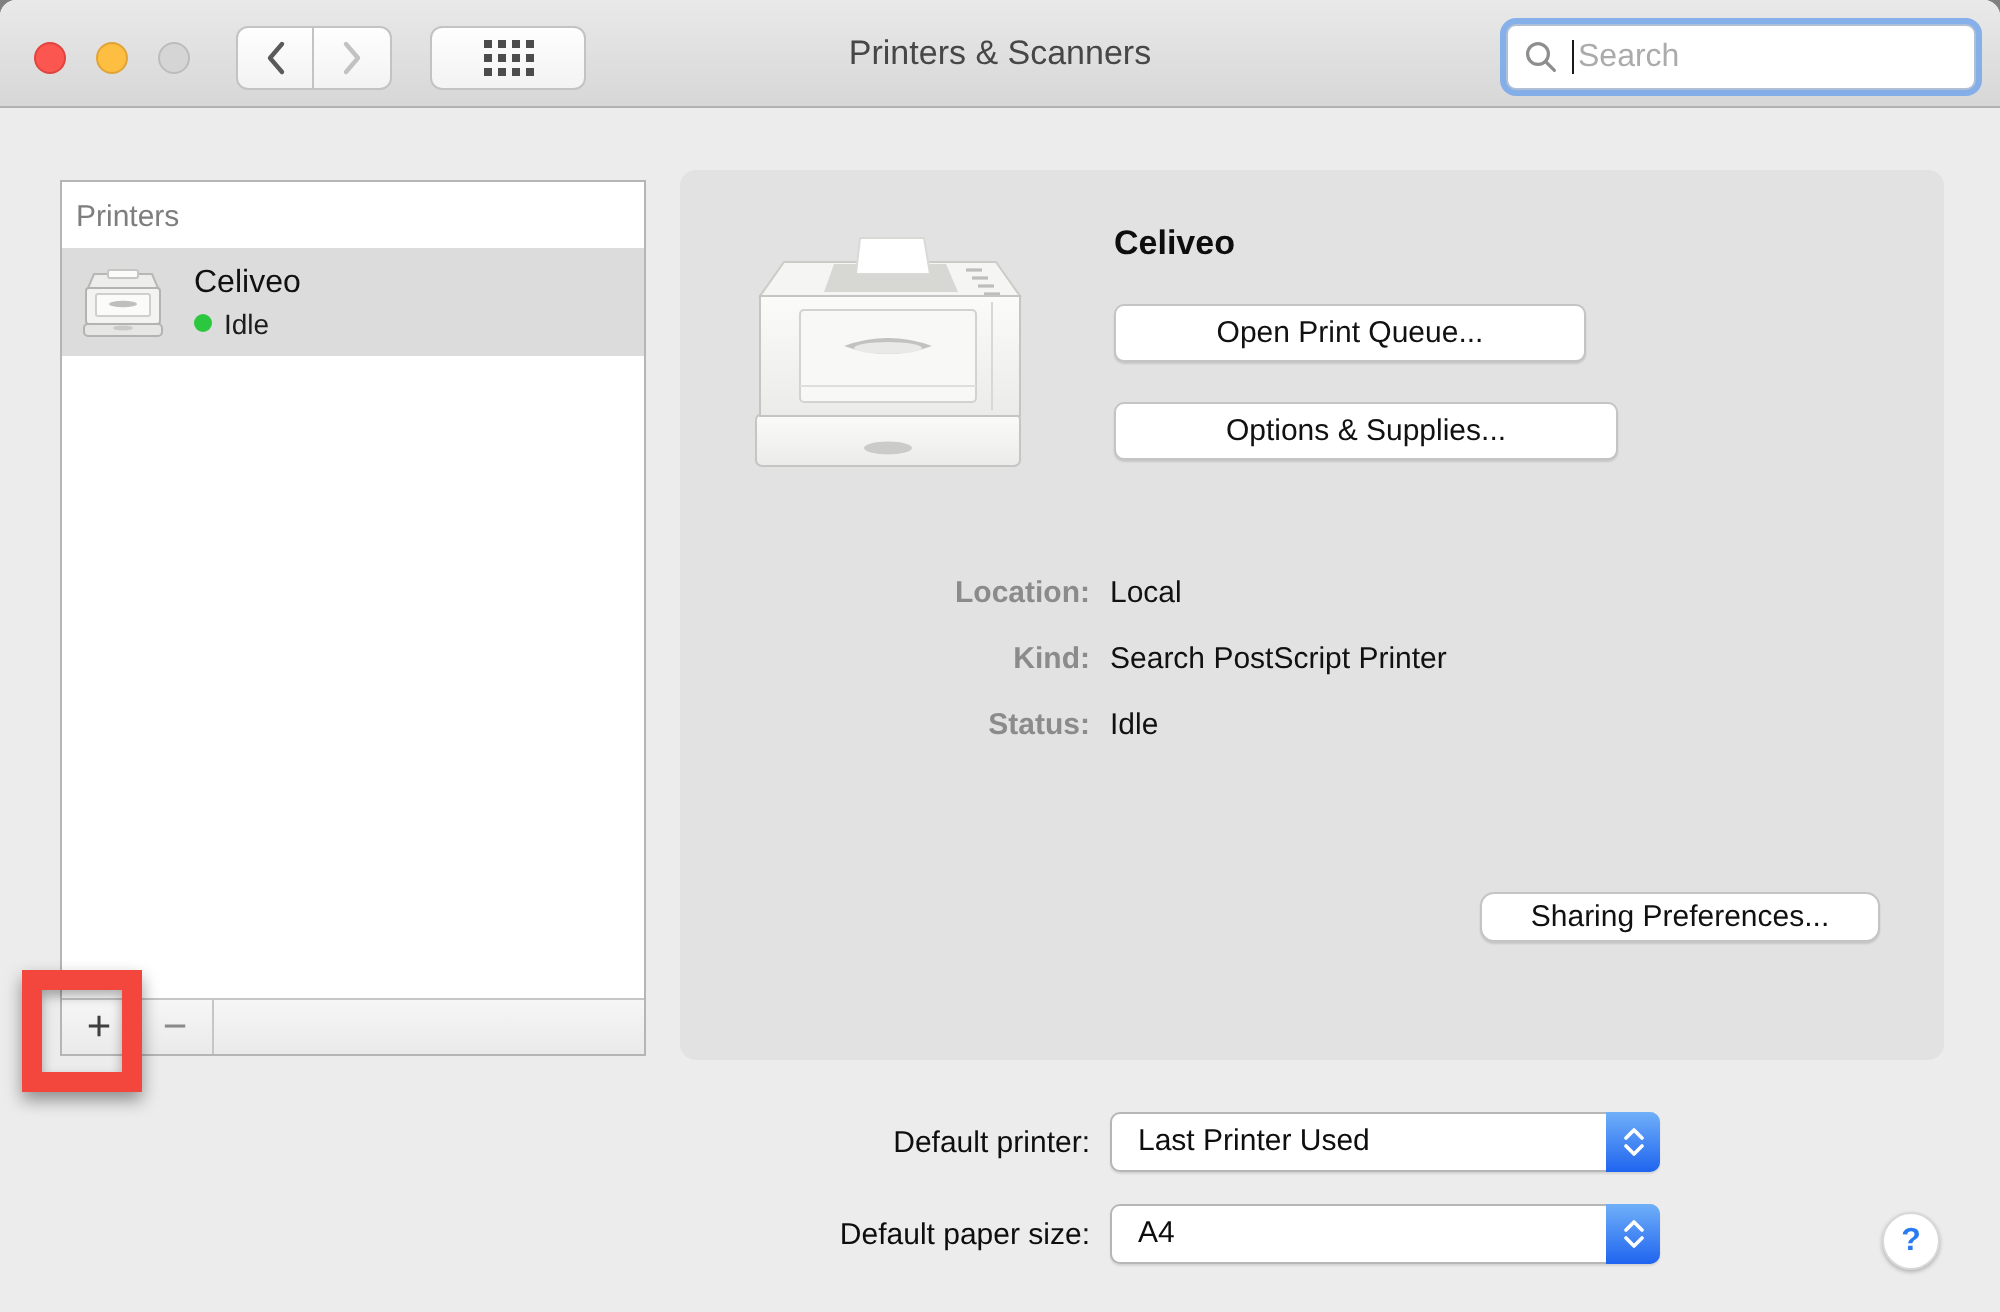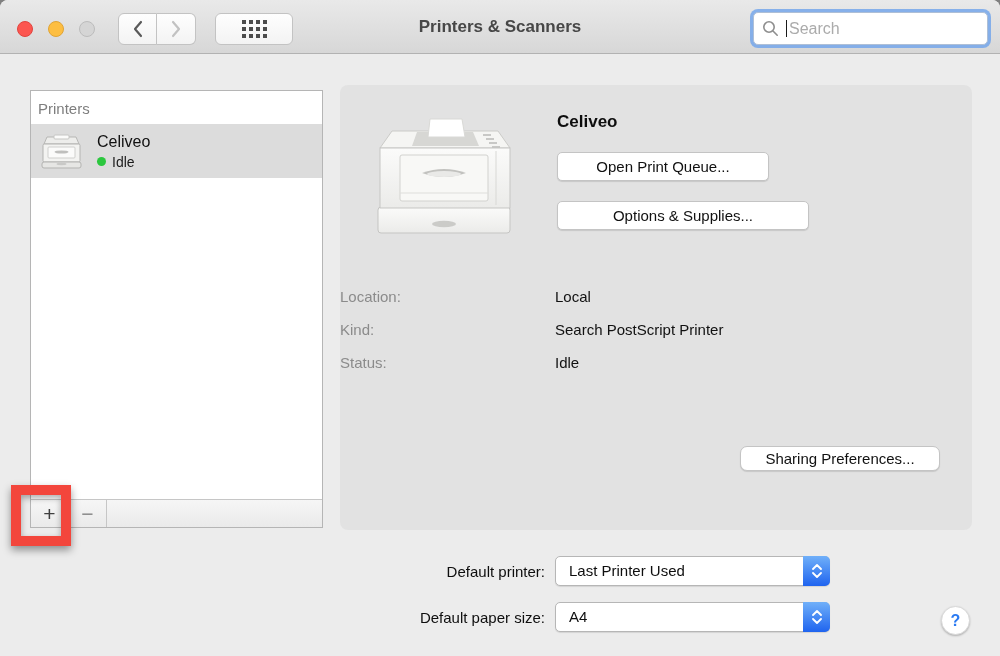--- a/index.html
+++ b/index.html
@@ -19,21 +19,21 @@
   .nav-btn { width:39px; height:32px; background:linear-gradient(#fefefe,#f3f3f3);
              border:1px solid #c3c3c3; display:flex; align-items:center; justify-content:center; }
   .nav-btn.back { border-radius:6px 0 0 6px; }
   .nav-btn.fwd  { border-radius:0 6px 6px 0; border-left:none; }
   .grid-btn { position:absolute; left:215px; top:13px; width:78px; height:32px;
               background:linear-gradient(#fefefe,#f3f3f3); border:1px solid #c3c3c3;
               border-radius:6px; display:flex; align-items:center; justify-content:center; }
   .grid-icon { display:grid; grid-template-columns:repeat(4,4px); grid-auto-rows:4px; gap:3px; }
   .grid-icon i { background:#4c4c4c; }
   .win-title { position:absolute; left:0; right:0; top:0; height:54px; line-height:54px;
-               text-align:center; font-size:17px; font-weight:700; color:#474747; pointer-events:none; }
+               text-align:center; font-size:17px; font-weight:400; color:#474747; pointer-events:none; }
   .search { position:absolute; right:12px; top:12px; width:235px; height:33px; background:#fff;
             border:1px solid #aebfd6; border-radius:5px;
             box-shadow:0 0 0 3px rgba(110,163,235,.8); display:flex; align-items:center; padding:0 8px; }
   .search .caret { width:1px; height:17px; background:#1a1a1a; margin:0 2px 0 7px; }
   .search .ph { color:#ababab; font-size:16px; }
 
   
   .sidebar { position:absolute; left:30px; top:90px; width:293px; height:438px;
              background:#fff; border:1px solid #b5b5b5; }
   .sb-header { height:33px; line-height:35px; padding-left:7px; color:#7e7e7e; font-size:15px; }
@@ -55,25 +55,25 @@
                 border:10px solid #f3463c; z-index:6;
                 box-shadow:0 4px 8px rgba(0,0,0,.40), inset 0 3px 6px rgba(0,0,0,.32); }
 
   
   .panel { position:absolute; left:340px; top:85px; width:632px; height:445px;
            background:#e2e2e2; border-radius:8px; }
   .printer-art { position:absolute; left:30px; top:16px; }
   .p-title { position:absolute; left:217px; top:27px; font-size:17px; font-weight:bold; color:#0e0e0e; }
   button.btn { background:#fff; border:1px solid #c4c4c4; border-radius:5px; font-size:15px;
                color:#111; font-family:inherit; box-shadow:0 1px 1px rgba(0,0,0,.12); }
-  .btn.queue   { position:absolute; left:217px; top:67px;  width:212px; height:29px; }
+  .btn.queue   { position:absolute; left:217px; top:67px;  width:236px; height:29px; }
   .btn.options { position:absolute; left:217px; top:116px; width:252px; height:29px; }
   .info { position:absolute; left:0; top:202px; width:100%; }
   .info-row { display:flex; margin-bottom:13px; }
-  .info-label { width:205px; text-align:left; color:#8b8b8b; font-size:15px; font-weight:400; line-height:20px; }
+  .info-label { width:205px; text-align:right; color:#8b8b8b; font-size:15px; font-weight:700; line-height:20px; }
   .info-value { margin-left:10px; font-size:15px; color:#111; line-height:20px; }
   .share-row { position:absolute; left:41px; top:361px; display:flex; align-items:center; }
   .checkbox { width:18px; height:18px; background:#fff; border:1px solid #bdbdbd; border-radius:4px;
               box-shadow:inset 0 1px 1px rgba(0,0,0,.06); }
   .share-label { margin-left:9px; font-size:16px; color:#0e0e0e; }
   .btn.sharing { position:absolute; left:400px; top:361px; width:200px; height:25px;
                  border-radius:7px; font-size:15px; }
 
   
   .f-label { position:absolute; width:250px; text-align:right; font-size:15px; color:#0e0e0e; }

